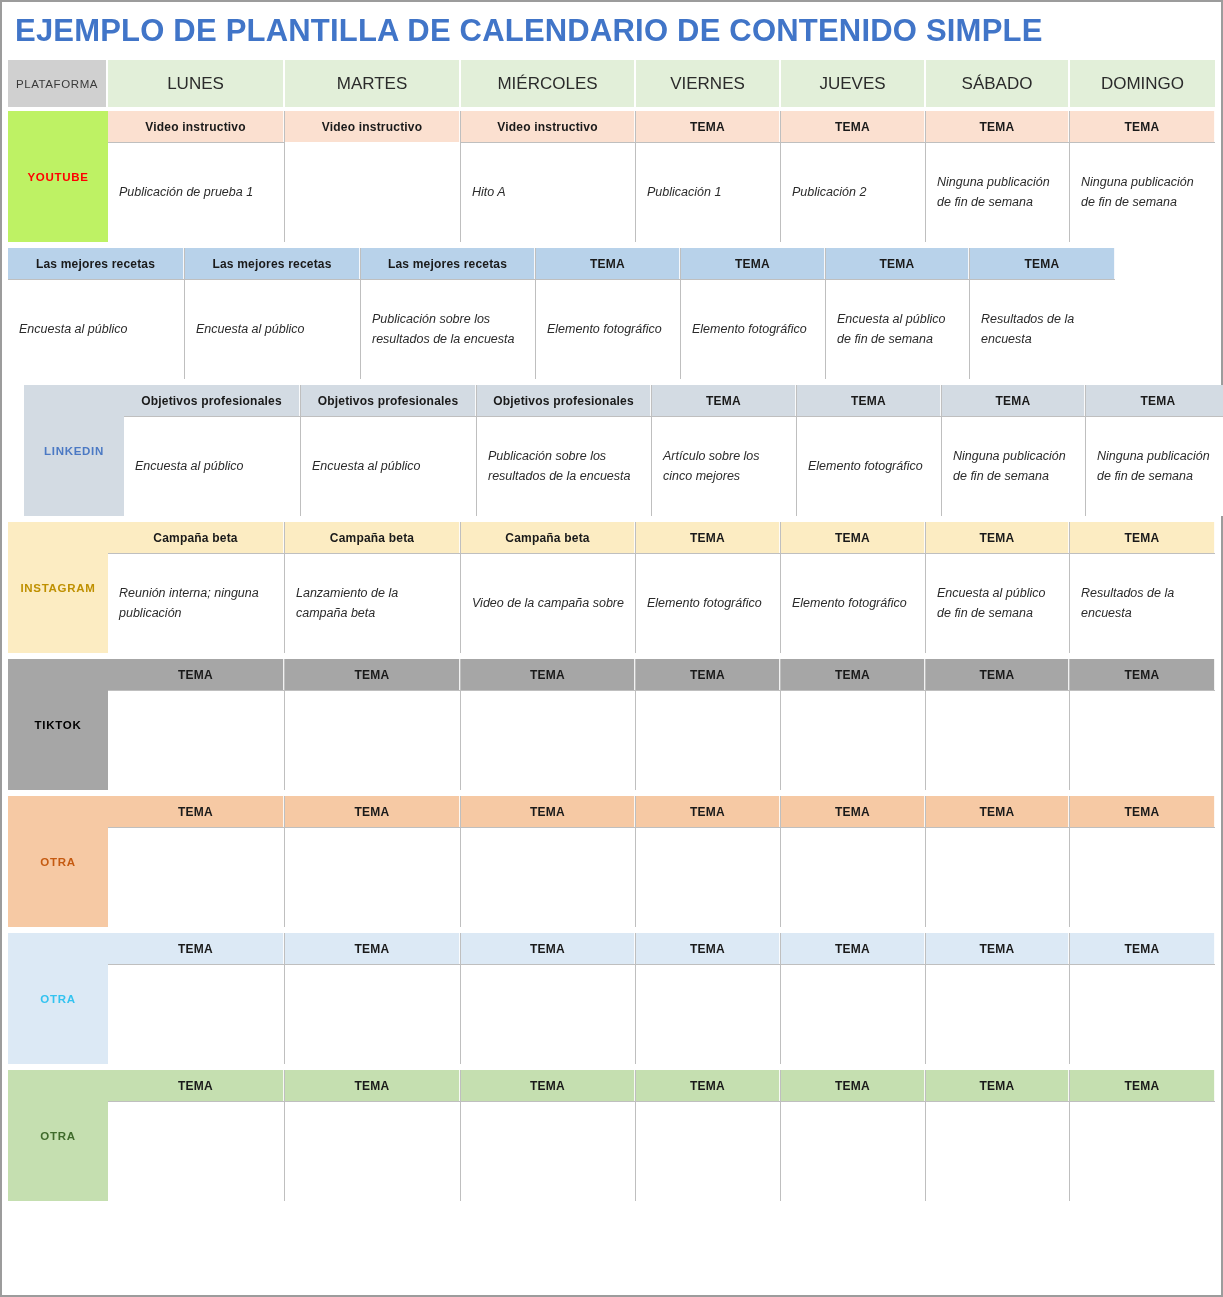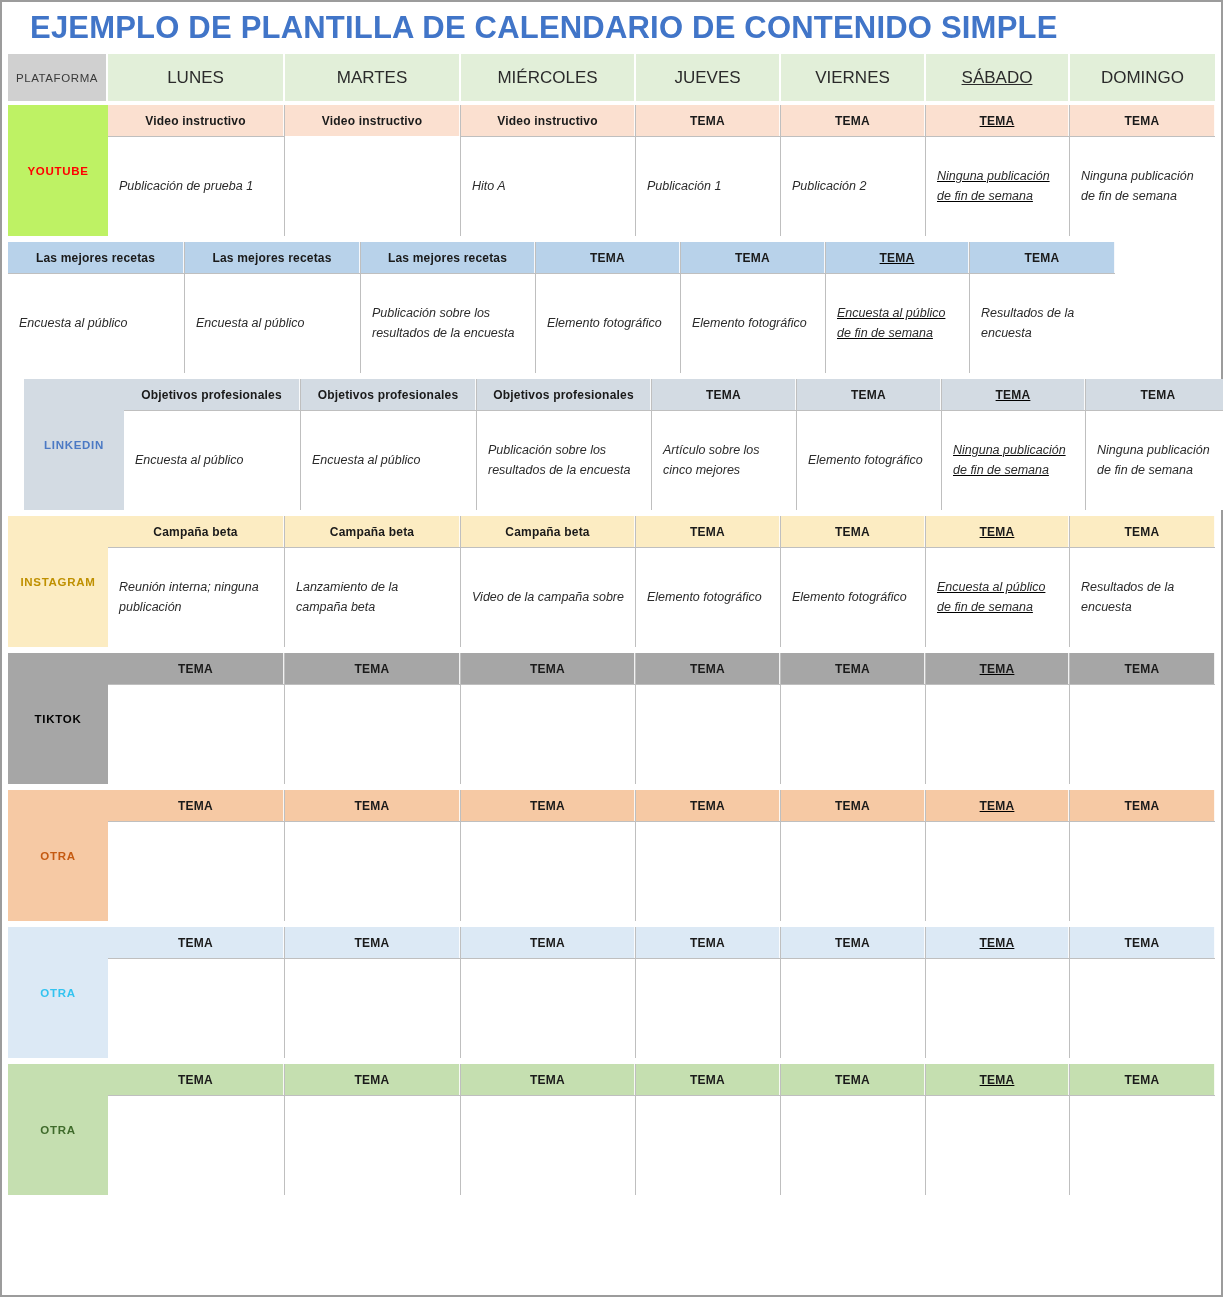--- a/index.html
+++ b/index.html
@@ -18,24 +18,24 @@
     position: relative;
     width: 1223px;
     height: 1297px;
     box-sizing: border-box;
     border: 2px solid #9c9c9c;
     background: #ffffff;
   }
 
   
   #title-bar {
-    height: 52px;
+    height: 58px;
     display: flex;
     align-items: center;
-    padding-left: 28px;
+    padding-left: 13px;
     box-sizing: border-box;
     background: #ffffff;
   }
   #title-text {
     font-size: 31px;
     font-weight: bold;
     color: #4175c8;
     letter-spacing: 0.2px;
     white-space: nowrap;
     font-family: "Liberation Sans", sans-serif;
@@ -49,21 +49,21 @@
     box-sizing: border-box;
   }
 
   
   .col-plat { width: 100px; flex: 0 0 100px; }
   .col-d0   { width: 177px; flex: 0 0 177px; }
   .col-d1   { width: 176px; flex: 0 0 176px; }
   .col-d2   { width: 175px; flex: 0 0 175px; }
   .col-d3   { width: 145px; flex: 0 0 145px; }
   .col-d4   { width: 145px; flex: 0 0 145px; }
-  .col-d5   { width: 144px; flex: 0 0 144px; text-decoration: underline; }
+  .col-d5   { width: 144px; flex: 0 0 144px; }
   .col-d6   { width: 145px; flex: 0 0 145px; }
 
   
   #header-row {
     height: 47px;
     margin-bottom: 4px;
   }
   .hdr-cell {
     height: 47px;
     box-sizing: border-box;
@@ -146,22 +146,22 @@
 
   <div id="title-bar">
     <div id="title-text">EJEMPLO DE PLANTILLA DE CALENDARIO DE CONTENIDO SIMPLE</div>
   </div>
 
   <div class="grid-row" id="header-row">
     <div class="hdr-cell hdr-plat col-plat">PLATAFORMA</div>
     <div class="hdr-cell col-d0">LUNES</div>
     <div class="hdr-cell col-d1">MARTES</div>
     <div class="hdr-cell col-d2">MIÉRCOLES</div>
+    <div class="hdr-cell col-d4">VIERNES</div>
     <div class="hdr-cell col-d3">JUEVES</div>
-    <div class="hdr-cell col-d4">VIERNES</div>
     <div class="hdr-cell col-d5">SÁBADO</div>
     <div class="hdr-cell col-d6">DOMINGO</div>
   </div>
 
   <div id="rows-container">
       <div class="grid-row plat-block">
         <div class="plat-label col-plat" style="background: #bef264; color: rgb(255, 0, 0);">YOUTUBE</div>
         <div class="day-col col-d0">
           <div class="topic-cell" style="background: rgb(251, 224, 208);">Video instructivo</div>
           <div class="body-cell">

